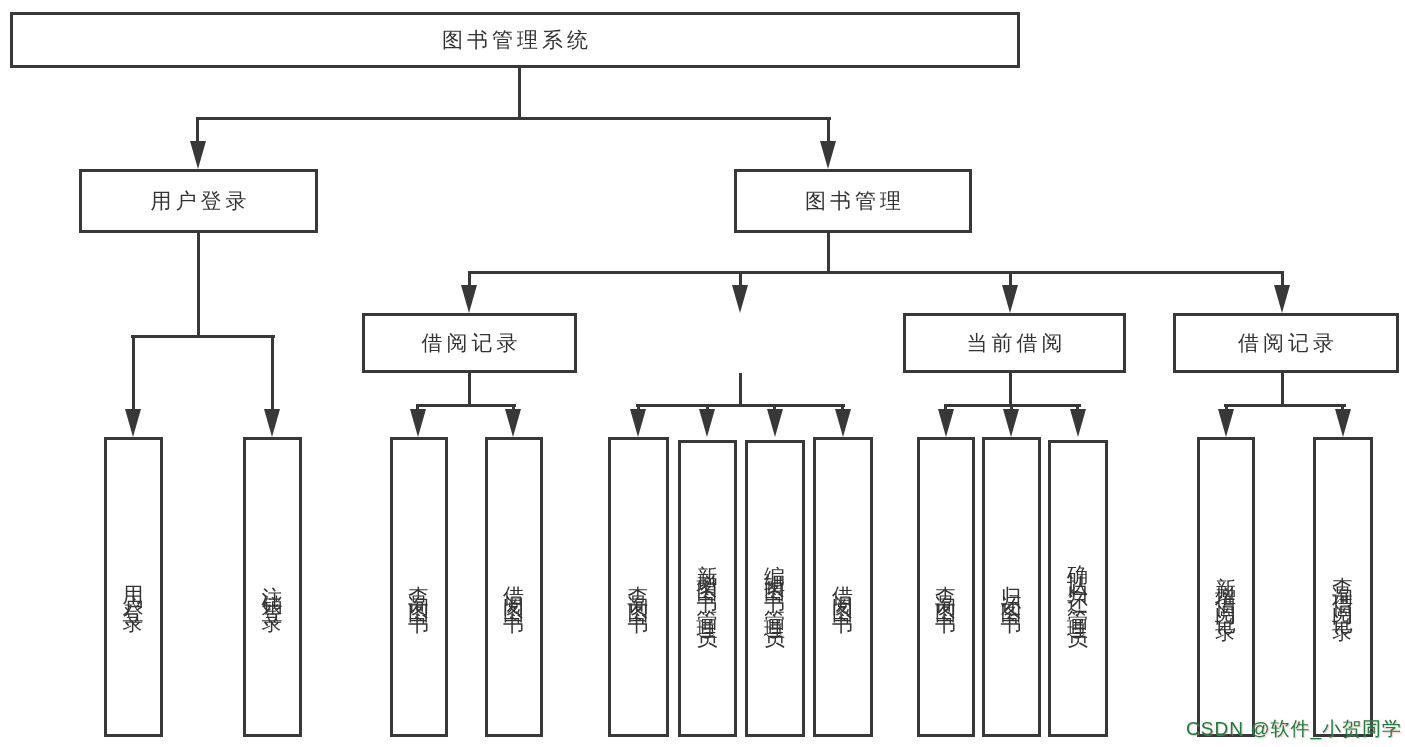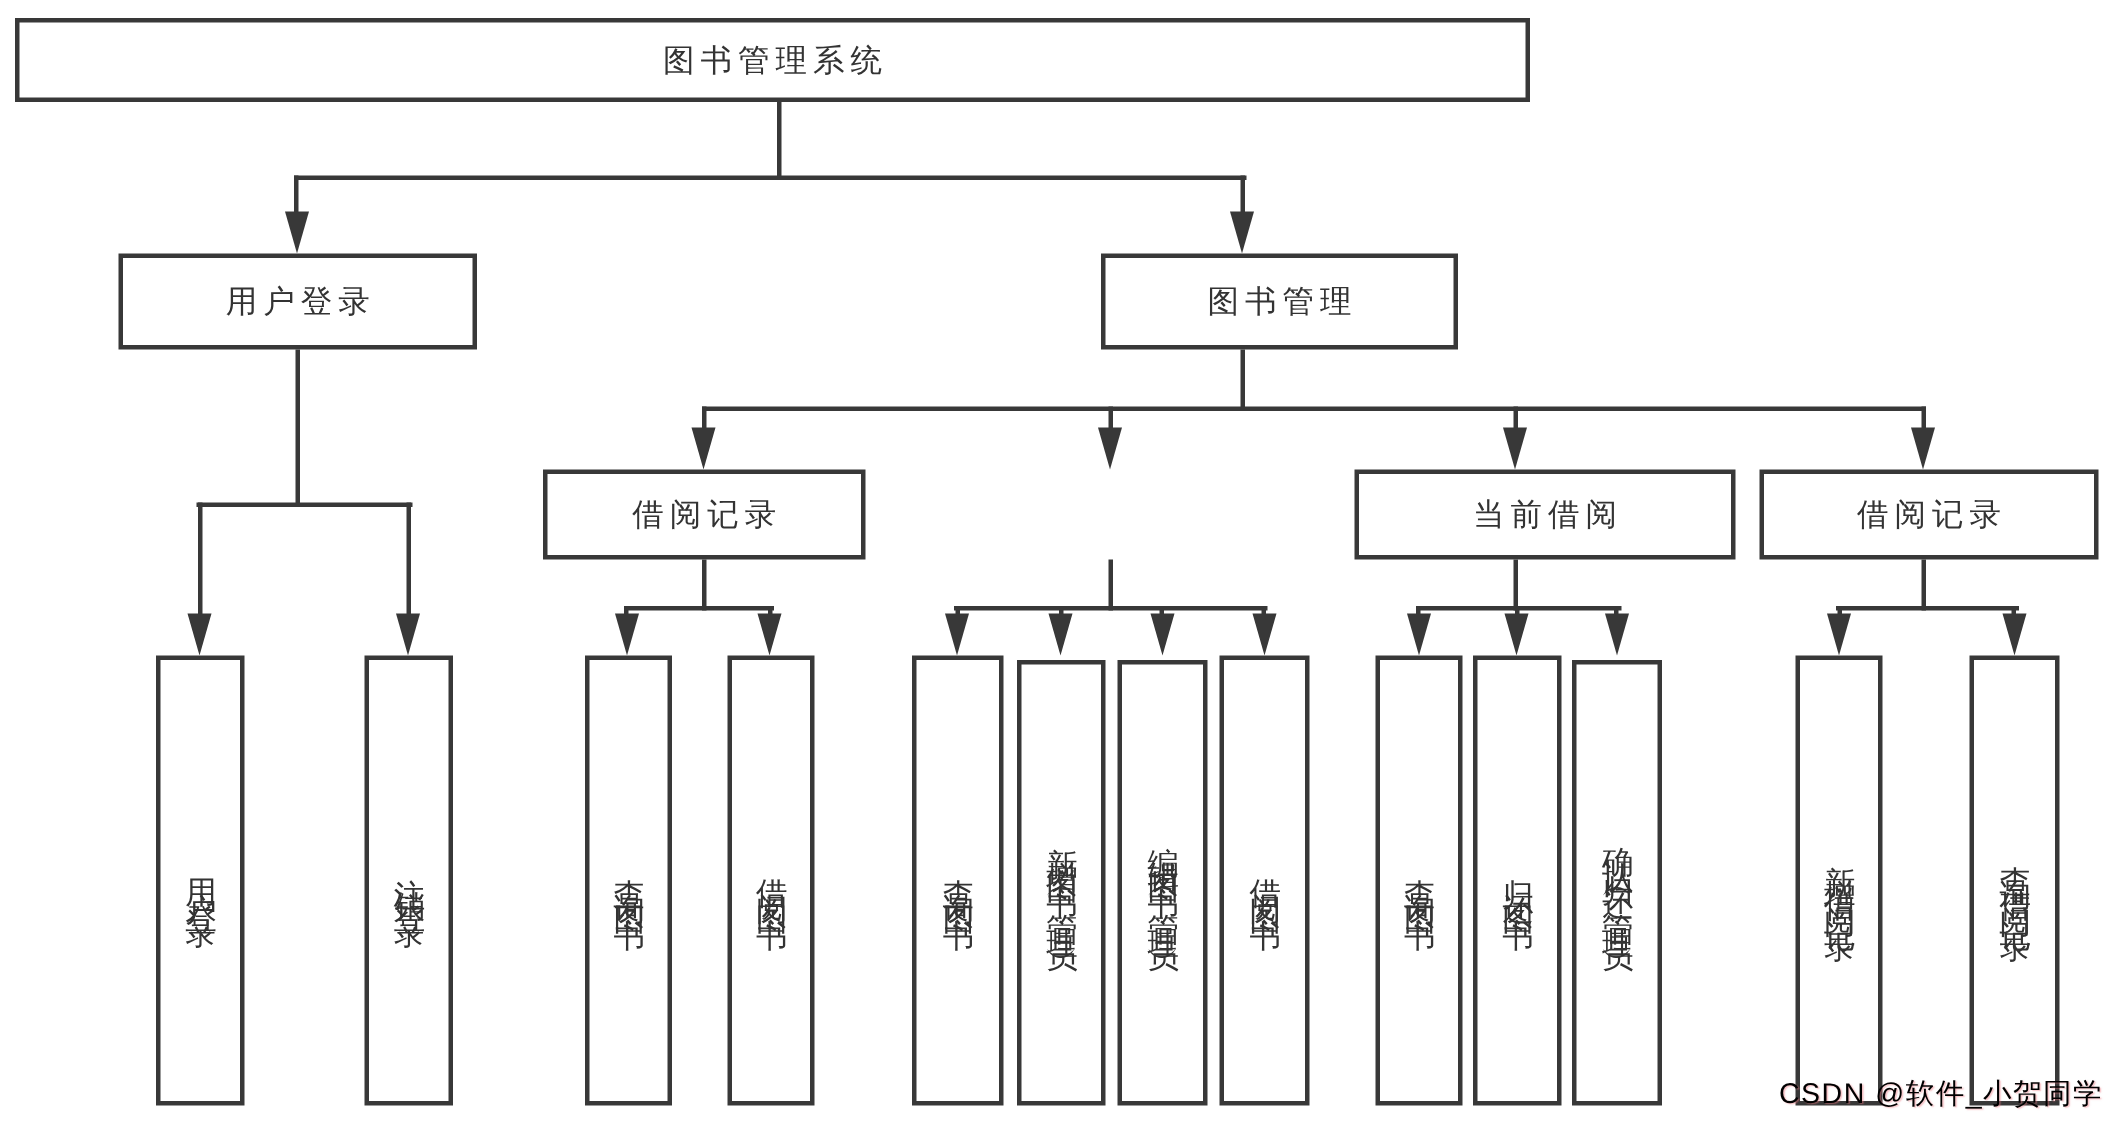--- a/index.html
+++ b/index.html
@@ -18,21 +18,21 @@
   }
   .hline{position:absolute;height:3px;background:#383838;}
   .vline{position:absolute;width:3px;background:#383838;}
   .arrow{
     position:absolute;width:0;height:0;
     border-left:8px solid transparent;border-right:8px solid transparent;
     border-top:28px solid #383838;
   }
   .watermark{
     position:absolute;right:3px;bottom:5px;font-size:19px;letter-spacing:1px;
-    color:#000000;text-shadow:1px 1px 1px rgba(238,120,130,0.5);
+    color:#15803d;text-shadow:1px 1px 1px rgba(238,120,130,0.5);
     white-space:nowrap;
   }
 </style>
 </head>
 <body>
 
 <div class="canvas">
 
   <div class="node" style="left:10px;top:12px;width:1010px;height:56px">
     <span class="htext">图书管理系统</span>
@@ -66,21 +66,21 @@
   <div class="vline" style="left:739px;top:271px;height:16px"></div>
   <div class="arrow" style="left:732px;top:285px"></div>
   <div class="vline" style="left:1009px;top:271px;height:16px"></div>
   <div class="arrow" style="left:1002px;top:285px"></div>
   <div class="vline" style="left:1281px;top:271px;height:16px"></div>
   <div class="arrow" style="left:1274px;top:285px"></div>
 
   <div class="node" style="left:362px;top:313px;width:215px;height:60px">
     <span class="htext">借阅记录</span>
   </div>
-  <div class="node" style="left:903px;top:313px;width:254px;height:60px">
+  <div class="node" style="left:903px;top:313px;width:223px;height:60px">
     <span class="htext">当前借阅</span>
   </div>
   <div class="node" style="left:1173px;top:313px;width:226px;height:60px">
     <span class="htext">借阅记录</span>
   </div>
 
   <div class="vline" style="left:468px;top:373px;height:34px"></div>
   <div class="hline" style="left:416px;top:404px;width:100px"></div>
   <div class="vline" style="left:416px;top:404px;height:7px"></div>
   <div class="arrow" style="left:410px;top:409px"></div>

